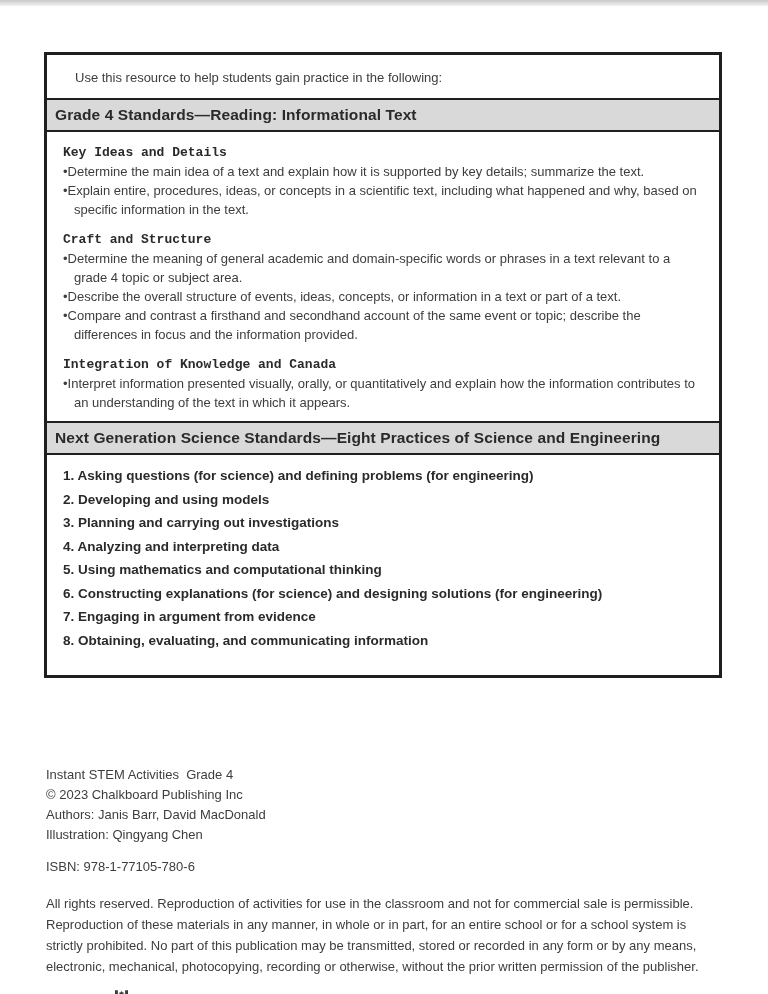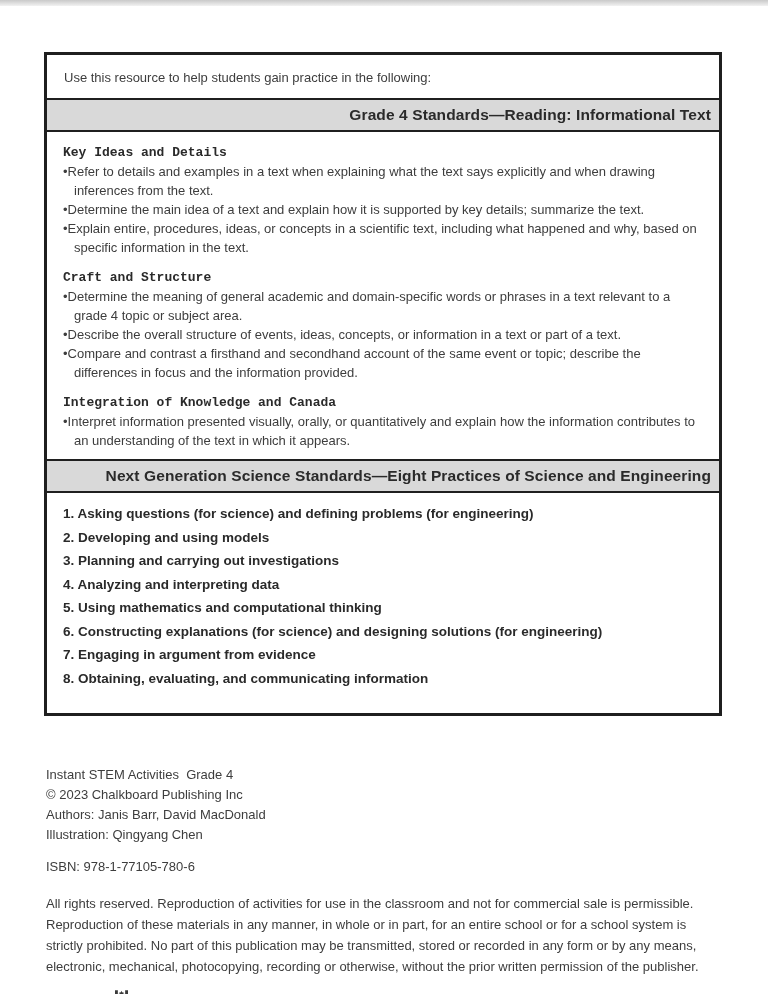--- a/index.html
+++ b/index.html
@@ -30,26 +30,27 @@
     left: 44px;
     top: 52px;
     width: 678px;
     border: 3px solid var(--border);
     background: #fff;
   }
   .box-intro {
     padding: 13px 17px 10px;
     font-size: 13px;
     line-height: 20px;
+    margin-left: 11px;
   }
   .bar {
     background: var(--bar-bg);
     border-top: 2px solid var(--border);
     border-bottom: 2px solid var(--border);
-    text-align: right;
+    text-align: left;
     font-weight: 700;
     font-size: 15.5px;
     line-height: 18px;
     padding: 6px 8px;
     color: var(--text-strong);
     letter-spacing: 0.1px;
   }
   .reading-body {
     padding: 11px 16px 9px;
     font-size: 13px;
@@ -125,21 +126,20 @@
 <div class="top-scan-strip"></div>
 
 <div class="standards-box">
   <div class="box-intro">Use this resource to help students gain practice in the following:</div>
 
   <div class="bar">Grade 4 Standards—Reading: Informational Text</div>
 
   <div class="reading-body">
       <div class="section">
         <div class="section-heading">Key Ideas and Details</div>
-        <div class="bullet-row">Refer to details and examples in a text when explaining what the text says explicitly and when drawing inferences from the text.</div>
         <div class="bullet-row">Determine the main idea of a text and explain how it is supported by key details; summarize the text.</div>
         <div class="bullet-row">Explain entire, procedures, ideas, or concepts in a scientific text, including what happened and why, based on specific information in the text.</div>
       </div>
       <div class="section">
         <div class="section-heading">Craft and Structure</div>
         <div class="bullet-row">Determine the meaning of general academic and domain-specific words or phrases in a text relevant to a grade 4 topic or subject area.</div>
         <div class="bullet-row">Describe the overall structure of events, ideas, concepts, or information in a text or part of a text.</div>
         <div class="bullet-row">Compare and contrast a firsthand and secondhand account of the same event or topic; describe the differences in focus and the information provided.</div>
       </div>
       <div class="section">

